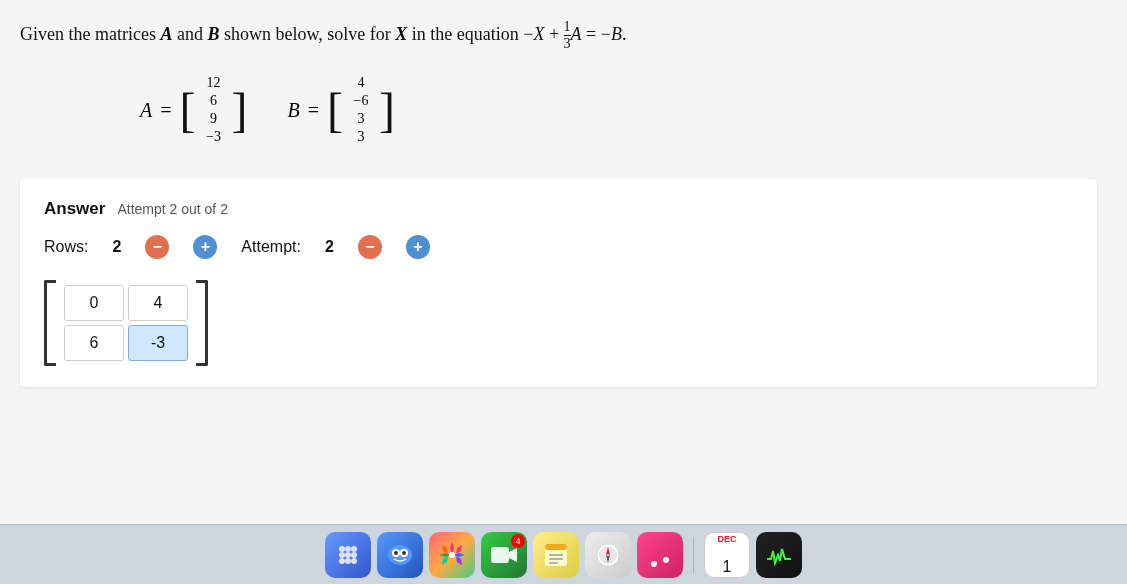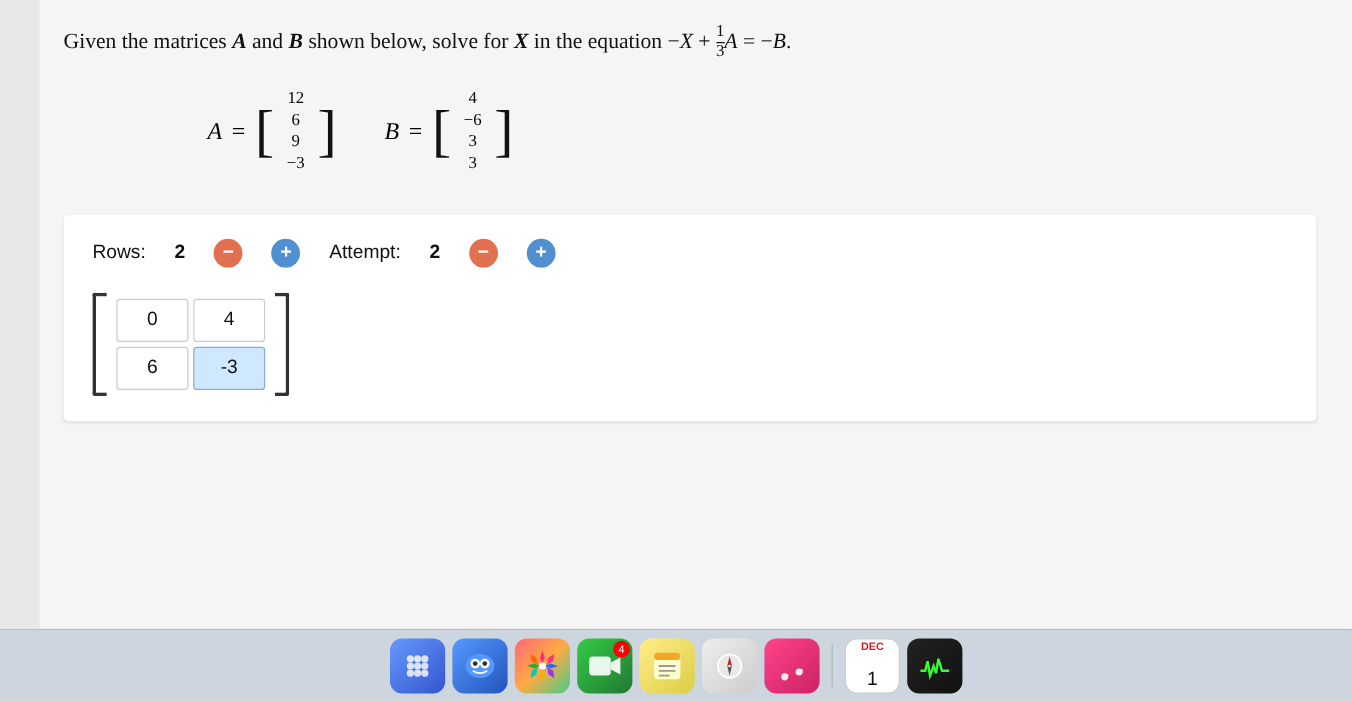--- a/index.html
+++ b/index.html
@@ -76,21 +76,20 @@
 
     
     .main-content {
       position: absolute;
       top: 0;
       left: 0;
       right: 0;
       bottom: 60px;
       background: #f5f5f5;
       padding: 20px 30px 20px 20px;
-      margin-left: 33px;
     }
 
     .problem-statement {
       font-size: 18px;
       color: #111;
       margin-bottom: 20px;
       line-height: 1.5;
       font-family: 'Times New Roman', Times, serif;
     }
 
@@ -456,20 +455,24 @@
           <span class="matrix-cell">−6</span>
           <span class="matrix-cell">3</span>
           <span class="matrix-cell">3</span>
         </div>
         <span class="matrix-bracket-right">]</span>
       </div>
     </div>
   </div>
 
   <div class="answer-section">
+    <div class="answer-header">
+      <span class="answer-label">Answer</span>
+      <span class="attempt-text">Attempt 2 out of 2</span>
+    </div>
 
     <div class="rows-columns-control">
       <div class="control-group">
         <span class="control-label">Rows:</span>
         <span class="control-value">2</span>
         <button class="minus-btn">
           <span>−</span>
         </button>
         <button class="plus-btn">
           <span>+</span>

